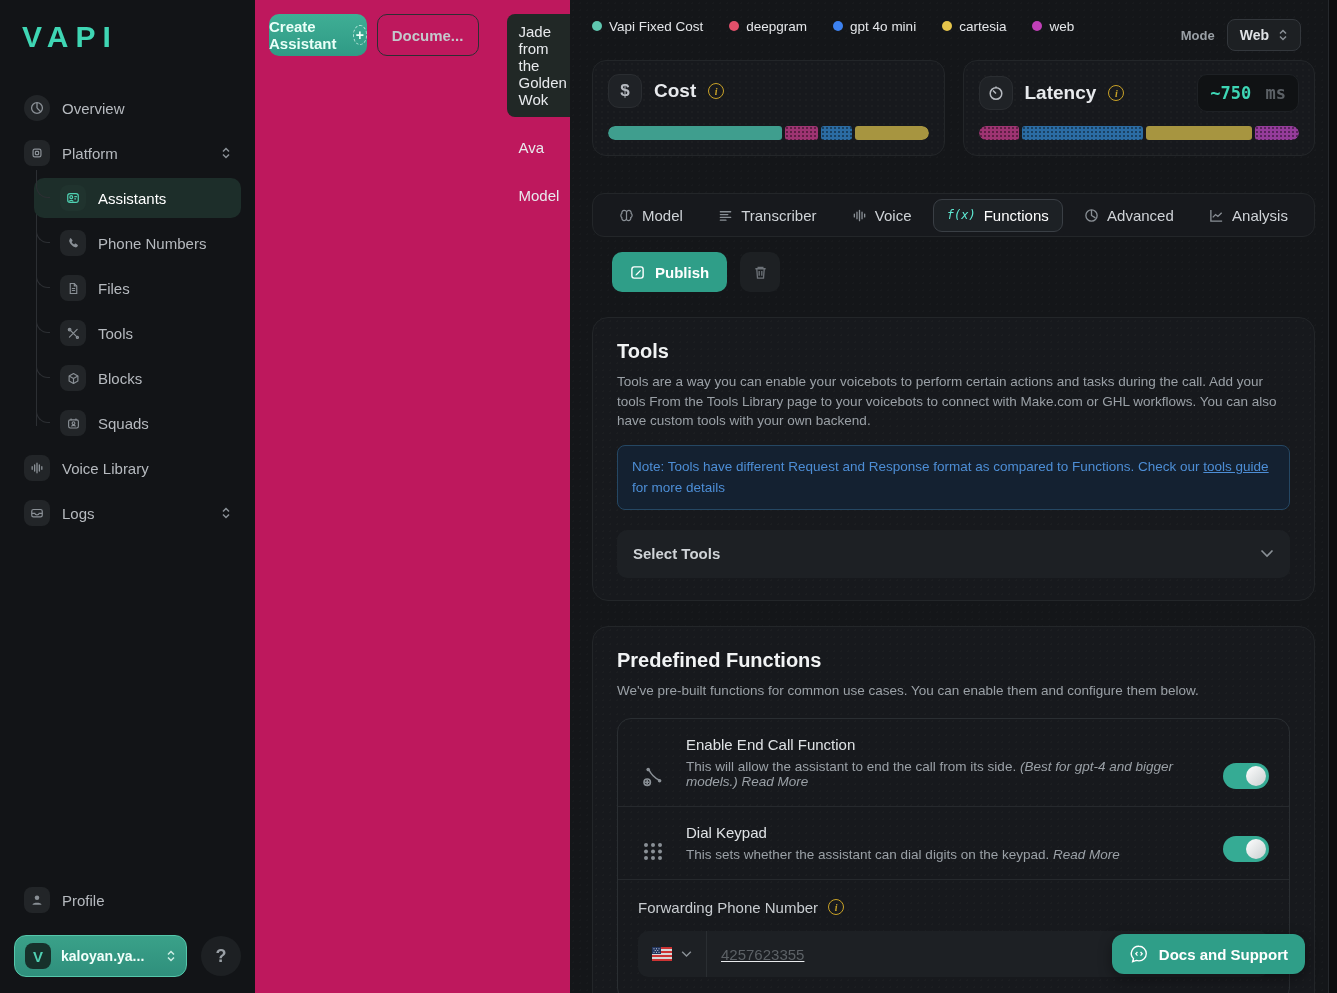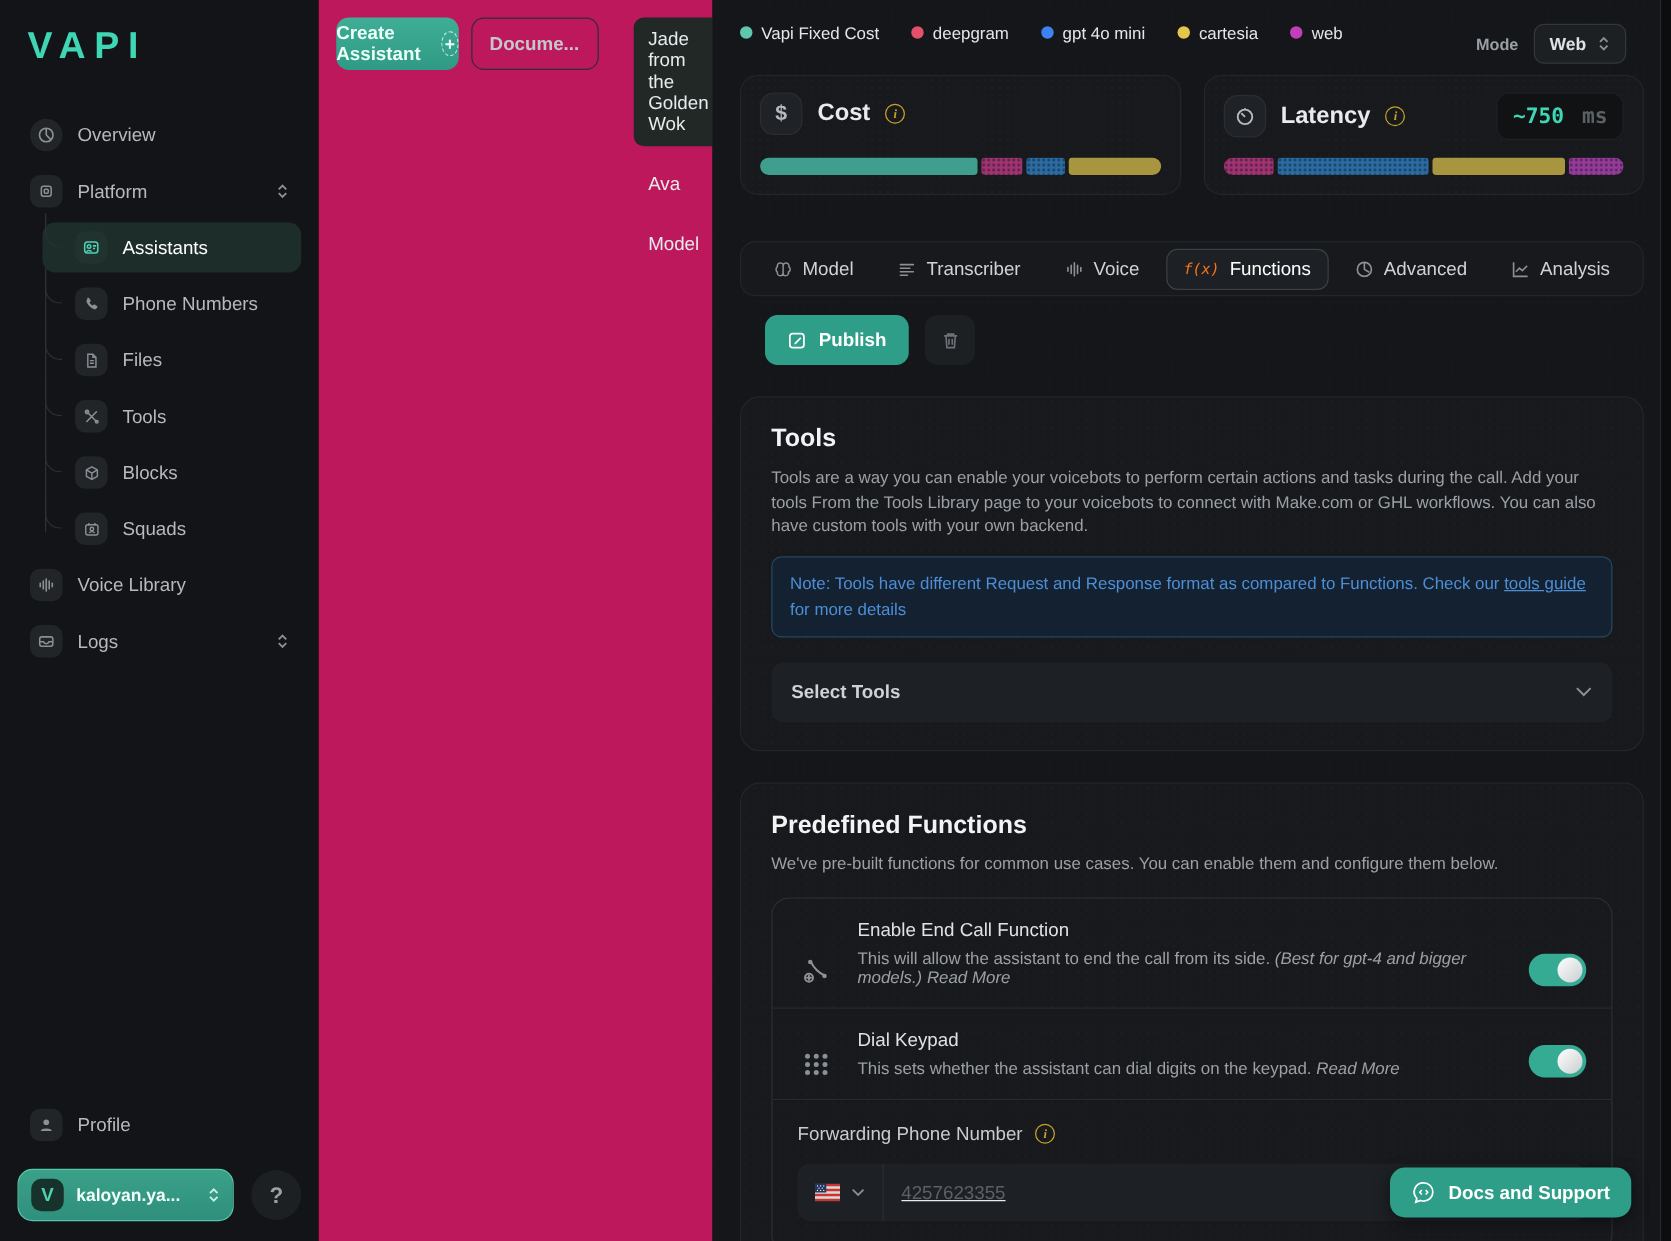--- a/index.html
+++ b/index.html
@@ -69,21 +69,21 @@
   .metric-bar { height:14px; display:flex; gap:3px; border-radius:7px; overflow:hidden; }
   .segment { height:100%; border-radius:3px; }
   .segment:first-child { border-top-left-radius:7px; border-bottom-left-radius:7px; }
   .segment:last-child { border-top-right-radius:7px; border-bottom-right-radius:7px; }
   .segment.pattern { background-image:radial-gradient(rgba(0,0,0,.4) 1px, transparent 1.2px); background-size:4px 4px; }
 
   .tab-bar { margin-top:37px; width:723px; background:#17191d; border:1px solid #232629; border-radius:12px; height:44px; display:flex; align-items:center; justify-content:space-between; padding:0 12px; }
   .tab { display:flex; align-items:center; gap:8px; color:#cfd3d7; font-size:15px; padding:7px 13px; border-radius:9px; border:1px solid transparent; cursor:pointer; }
   .tab .t-ic { color:#8a9096; }
   .tab.active { background:#1d2125; border-color:#3a3f45; color:#ffffff; }
-  .fx { font-family:"DejaVu Sans Mono",monospace; font-style:italic; font-size:12px; color:#f97316; }
+  .fx { font-family:"DejaVu Sans Mono",monospace; font-style:italic; font-size:12px; color:#5eead4; }
 
   .action-row { margin-top:15px; display:flex; gap:13px; align-items:flex-end;padding-left:20px; }
   .publish-btn { background:#2f9e88; border-radius:10px; height:40px; padding:0 18px; display:flex; align-items:center; gap:10px; color:#fff; font-weight:bold; font-size:15px; cursor:pointer; }
   .trash-btn { width:40px; height:40px; background:#1d2023; border-radius:10px; display:flex; align-items:center; justify-content:center; color:#6d7278; cursor:pointer; }
 
   .card { width:723px; background:#17191d; border:1px solid #232629; border-radius:16px; margin-top:25px; padding:22px 24px;
     background-image:radial-gradient(rgba(255,255,255,0.018) 1px, transparent 1px); background-size:7px 7px; }
   .card-title { font-size:20px; font-weight:600; color:#f1f3f4; }
   .card-desc { margin-top:9px; font-size:13.5px; color:#9aa0a6; line-height:1.45; }
   .note-box { margin-top:14px; background:#142131; border:1px solid #254763; border-radius:8px; padding:10px 14px; font-size:13.5px; color:#4d8ed6; line-height:1.6; }

